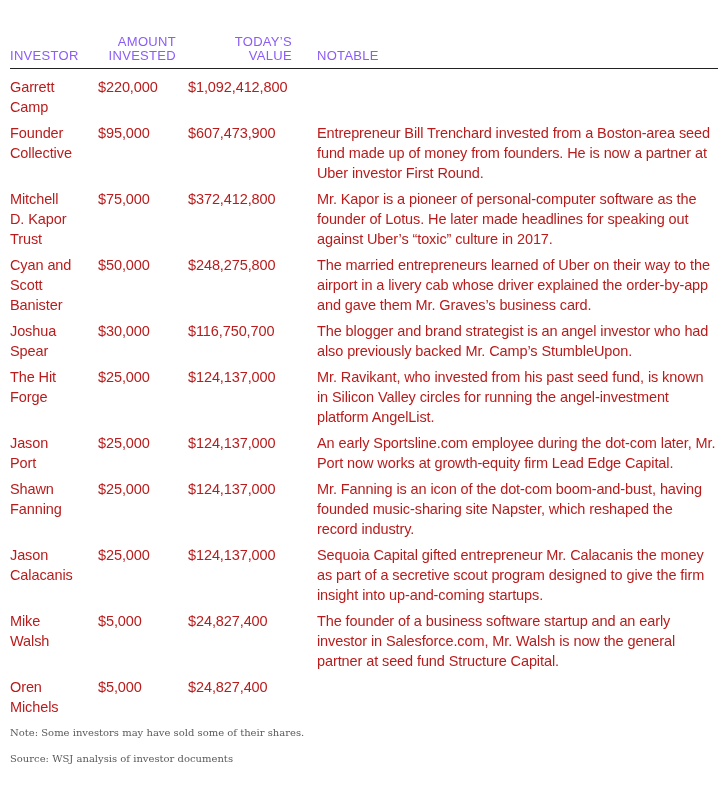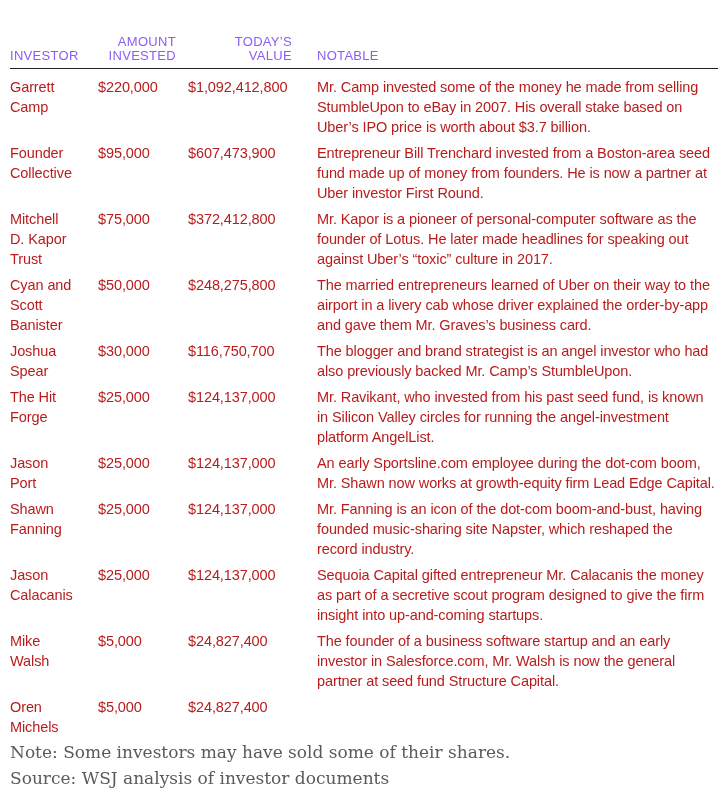--- a/index.html
+++ b/index.html
@@ -47,21 +47,21 @@
     letter-spacing: -0.1px;
   }
   .cell.c1 { padding-right: 24px; }
   .cell.c2 { padding-right: 8px; }
   .cell.c3 { padding-right: 8px; }
   .cell.c4 { padding-right: 2px; }
   
   .footer { margin-top: 6px; }
   .footer p {
     font-family: "DejaVu Serif", "Liberation Serif", serif;
-    font-size: 17px;
+    font-size: 10px;
     line-height: 19px;
     color: #5a5a5a;
     margin-bottom: 7px;
   }
 </style>
 </head>
 <body>
 
 <div class="page">
 
@@ -70,21 +70,20 @@
     <div class="th c2">AMOUNT INVESTED</div>
     <div class="th c3">TODAY’S VALUE</div>
     <div class="th c4">NOTABLE</div>
   </div>
 
   <div class="tbody">
     <div class="row">
       <div class="cell c1">Garrett Camp</div>
       <div class="cell c2">$220,000</div>
       <div class="cell c3">$1,092,412,800</div>
-      <div class="cell c4">Mr. Camp invested some of the money he made from selling StumbleUpon to eBay in 2007. His overall stake based on Uber’s IPO price is worth about $3.7 billion.</div>
     </div>
 
     <div class="row">
       <div class="cell c1">Founder Collective</div>
       <div class="cell c2">$95,000</div>
       <div class="cell c3">$607,473,900</div>
       <div class="cell c4">Entrepreneur Bill Trenchard invested from a Boston-area seed fund made up of money from founders. He is now a partner at Uber investor First Round.</div>
     </div>
 
     <div class="row">
@@ -112,21 +111,21 @@
       <div class="cell c1">The Hit Forge</div>
       <div class="cell c2">$25,000</div>
       <div class="cell c3">$124,137,000</div>
       <div class="cell c4">Mr. Ravikant, who invested from his past seed fund, is known in Silicon Valley circles for running the angel-investment platform AngelList.</div>
     </div>
 
     <div class="row">
       <div class="cell c1">Jason Port</div>
       <div class="cell c2">$25,000</div>
       <div class="cell c3">$124,137,000</div>
-      <div class="cell c4">An early Sportsline.com employee during the dot-com boom, Mr. Shawn now works at growth-equity firm Lead Edge Capital.</div>
+      <div class="cell c4">An early Sportsline.com employee during the dot-com later, Mr. Port now works at growth-equity firm Lead Edge Capital.</div>
     </div>
 
     <div class="row">
       <div class="cell c1">Shawn Fanning</div>
       <div class="cell c2">$25,000</div>
       <div class="cell c3">$124,137,000</div>
       <div class="cell c4">Mr. Fanning is an icon of the dot-com boom-and-bust, having founded music-sharing site Napster, which reshaped the record industry.</div>
     </div>
 
     <div class="row">

